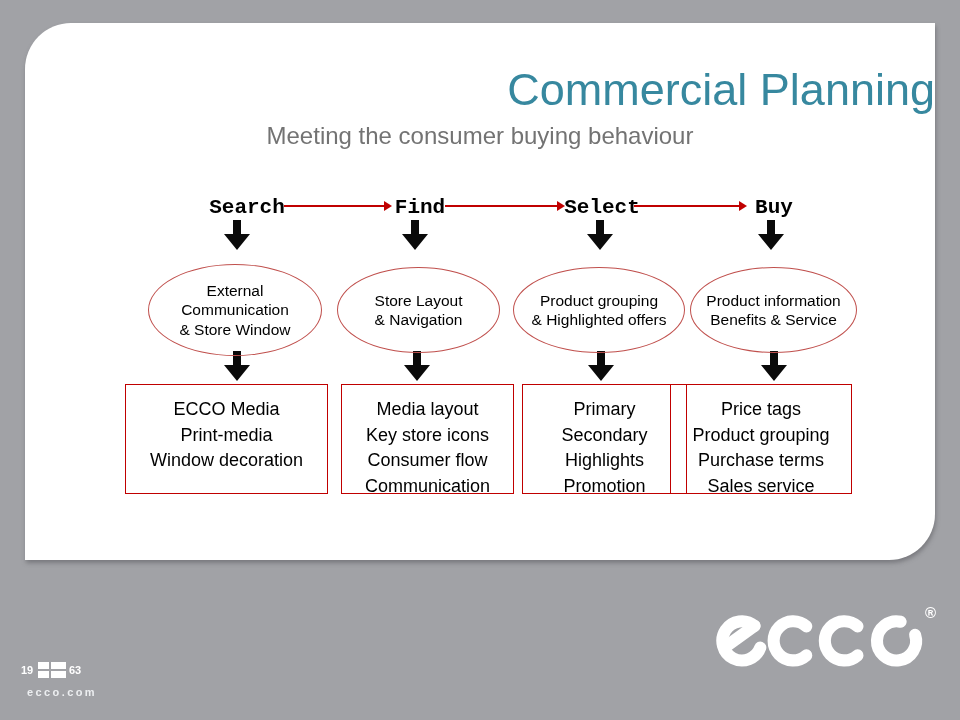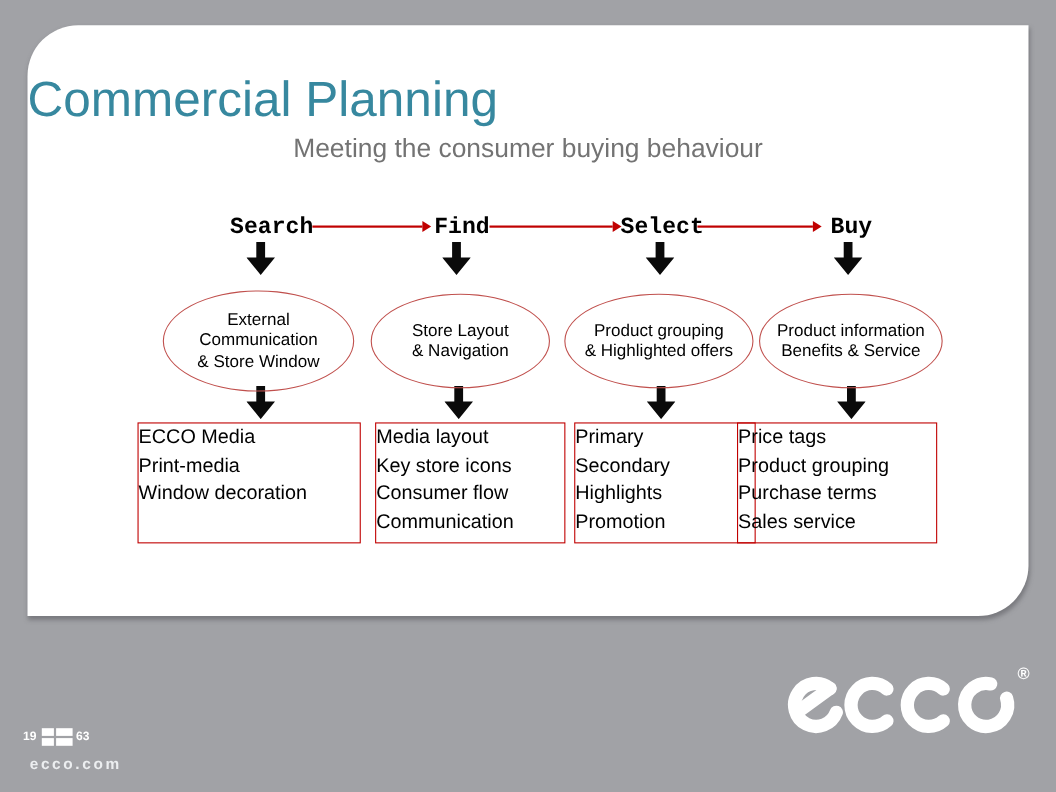--- a/index.html
+++ b/index.html
@@ -9,21 +9,21 @@
     font-family:"Liberation Sans","DejaVu Sans",sans-serif;
     color:var(--black,#000);
   }
   .card{
     position:absolute;left:25px;top:23px;width:910px;height:537px;
     background:var(--card,#fff);
     border-radius:46px 0 46px 0;
     box-shadow:1px 3px 4px rgba(90,90,95,.55);
   }
   .title{
-    position:absolute;top:41px;left:0;width:100%;text-align:left;
+    position:absolute;top:41px;left:0;width:100%;text-align:right;
     font-size:45px;color:var(--title,#37889f);letter-spacing:0;
   }
   .subtitle{
     position:absolute;top:99px;left:0;width:100%;text-align:center;
     font-size:24px;color:#737373;
   }
   .stage-label{
     position:absolute;top:173px;width:120px;text-align:center;
     font-weight:bold;font-size:21px;font-family:Liberation Mono, monospace;
   }
@@ -47,39 +47,39 @@
     border-radius:50%;display:flex;flex-direction:column;
     justify-content:center;align-items:center;text-align:center;
     font-size:15.5px;line-height:19.5px;box-sizing:border-box;
   }
   #el0{left:123px;top:241px;width:174px;height:92px}
   #el1{left:312px;top:244px;width:163px;height:86px}
   #el2{left:488px;top:244px;width:172px;height:86px}
   #el3{left:665px;top:244px;width:167px;height:86px}
   .obox{
     position:absolute;top:361px;height:110px;box-sizing:border-box;
-    border:1.6px solid var(--red,#c00000);text-align:left;
-    font-size:18px;line-height:25.5px;padding-top:0;
+    border:1.6px solid var(--red,#c00000);text-align:center;
+    font-size:18px;line-height:25.5px;padding-top:12px;
   }
   #bx0{left:100px;width:203px}
   #bx1{left:316px;width:173px}
   #bx2{left:497px;width:165px}
   #bx3{left:645px;width:182px}
   .f19,.f63{
     position:absolute;top:664px;font-size:11px;font-weight:bold;
     color:var(--white,#fff);
   }
   .f19{left:21px}.f63{left:69px}
   .flag{
     position:absolute;left:38px;top:662px;display:grid;
     grid-template-columns:11px 15px;grid-template-rows:7px 7px;gap:2px;
   }
   .flag i{background:var(--white,#fff);display:block;}
   .site{
-    position:absolute;left:27px;top:686px;font-size:14px;font-weight:600;
+    position:absolute;left:27px;top:686px;font-size:11px;font-weight:600;
     letter-spacing:2.4px;color:#eceef0;
   }
   .logo{position:absolute;right:30px;top:610px;width:216px;height:58px;}
   .logo .reg{
     position:absolute;right:-6px;top:-6px;font-size:15px;
     color:var(--white,#fff);font-weight:bold;
   }
 </style>
 </head>
 <body>

